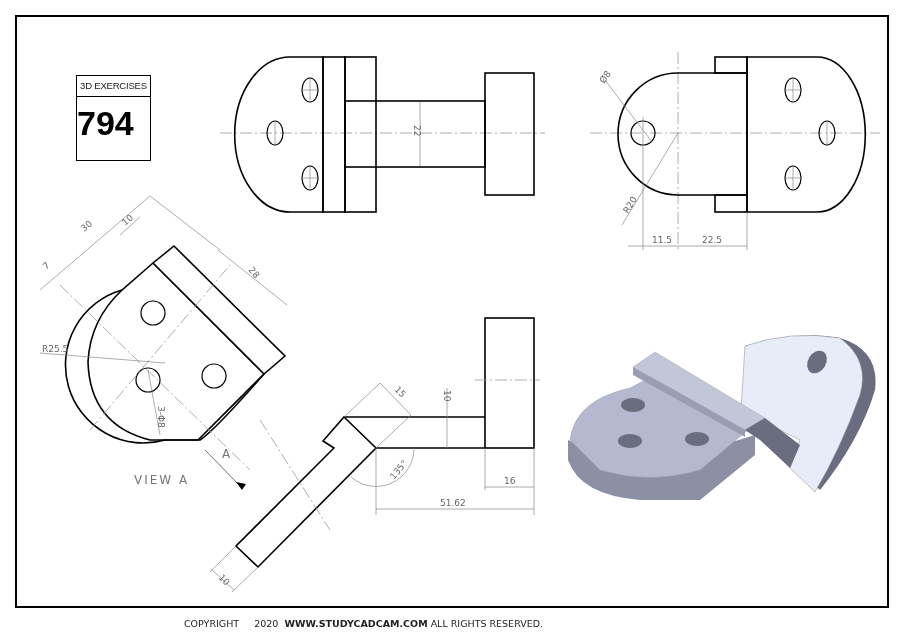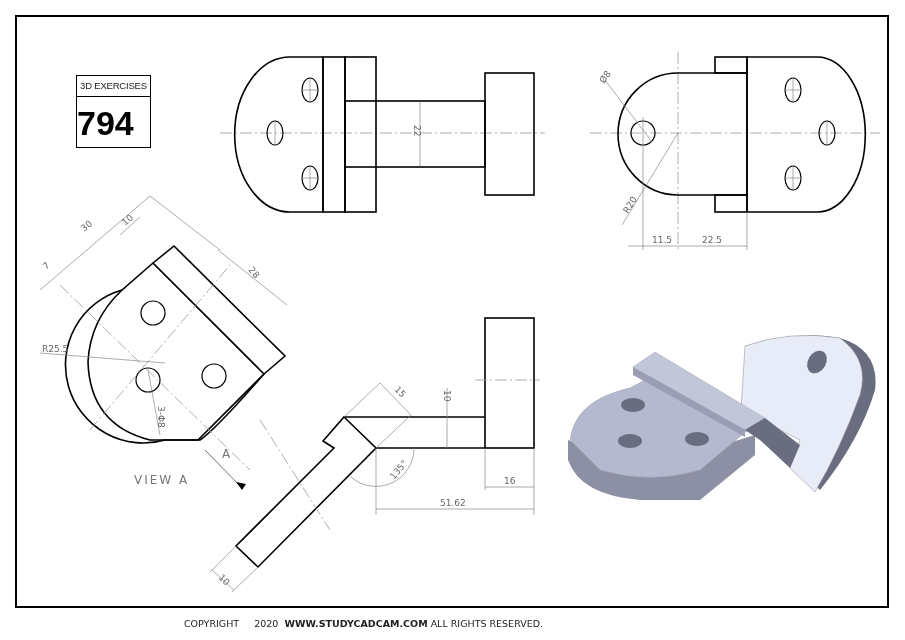--- a/index.html
+++ b/index.html
@@ -1,18 +1,18 @@
 <!DOCTYPE html>
 <html><head>
 <meta charset="utf-8">
 <style>
   html, body { margin:0; padding:0; background:#ffffff; }
   body { width:905px; height:640px; position:relative; overflow:hidden; font-family:"DejaVu Sans", sans-serif; }
   .sheet { position:absolute; left:15px; top:15px; width:874px; height:593px; border:2px solid #000; box-sizing:border-box; }
-  .badge { position:absolute; left:76px; top:75px; width:75px; height:73px; border:1.5px solid #000; box-sizing:border-box; background:#fff; }
+  .badge { position:absolute; left:76px; top:75px; width:75px; height:86px; border:1.5px solid #000; box-sizing:border-box; background:#fff; }
   .badge .hdr { height:20px; border-bottom:1.5px solid #000; font-size:9.5px; text-align:center; line-height:20px; color:#222; font-family:"Liberation Sans", sans-serif; letter-spacing:-0.2px; }
   .badge .num { font-size:34px; font-weight:bold; line-height:52px; font-family:"Liberation Sans", sans-serif; }
   svg.draw { position:absolute; left:0; top:0; }
   .footer { position:absolute; left:0; width:727px; top:618px; text-align:center; font-size:9.5px; color:#222; font-family:"DejaVu Sans", sans-serif; }
   .footer b { font-weight:bold; }
   .obj { stroke:#000; stroke-width:1.6; fill:none; }
   .thin { stroke:#000; stroke-width:1.2; fill:none; }
   .cen { stroke:#999; stroke-width:0.8; fill:none; stroke-dasharray:12 3 2 3; }
   .dim { stroke:#888; stroke-width:0.7; fill:none; }
   .dtxt { fill:#666; font-size:9px; font-family:"DejaVu Sans", sans-serif; }

